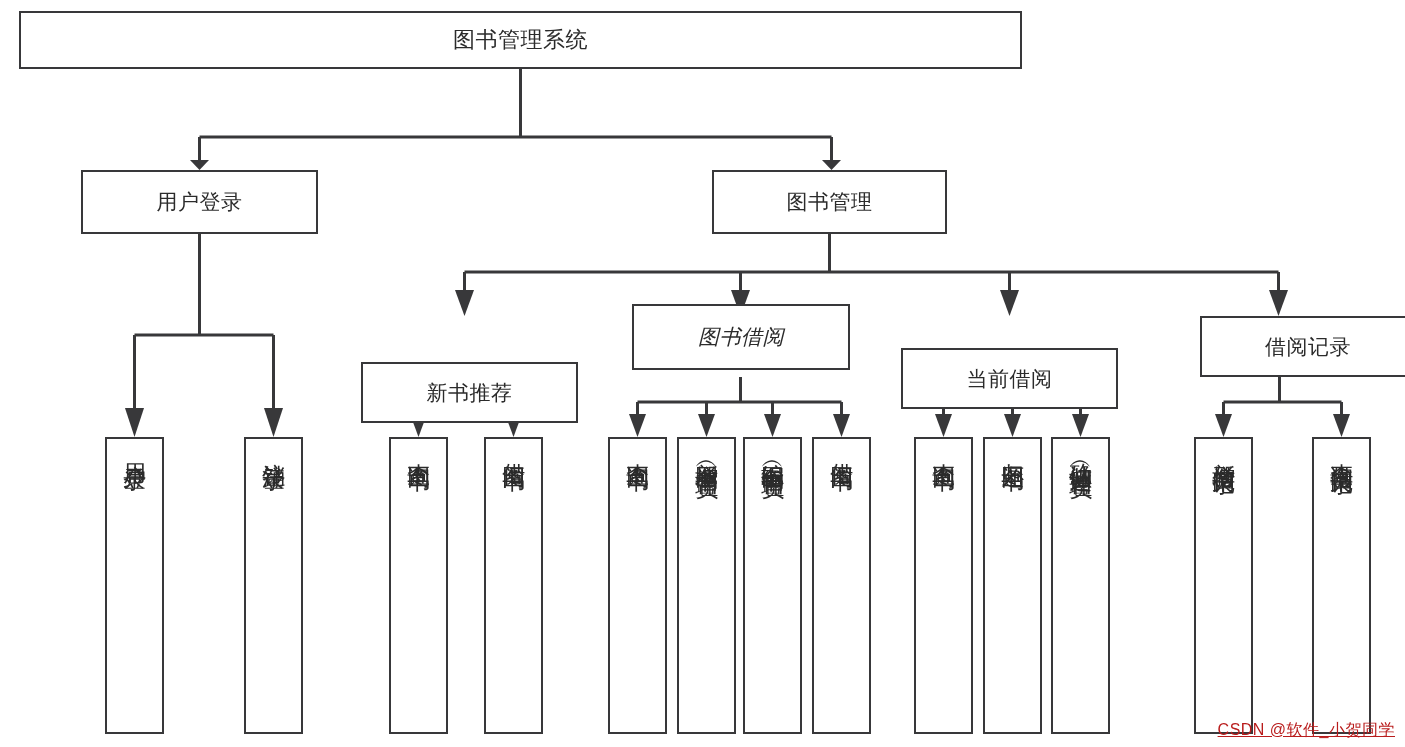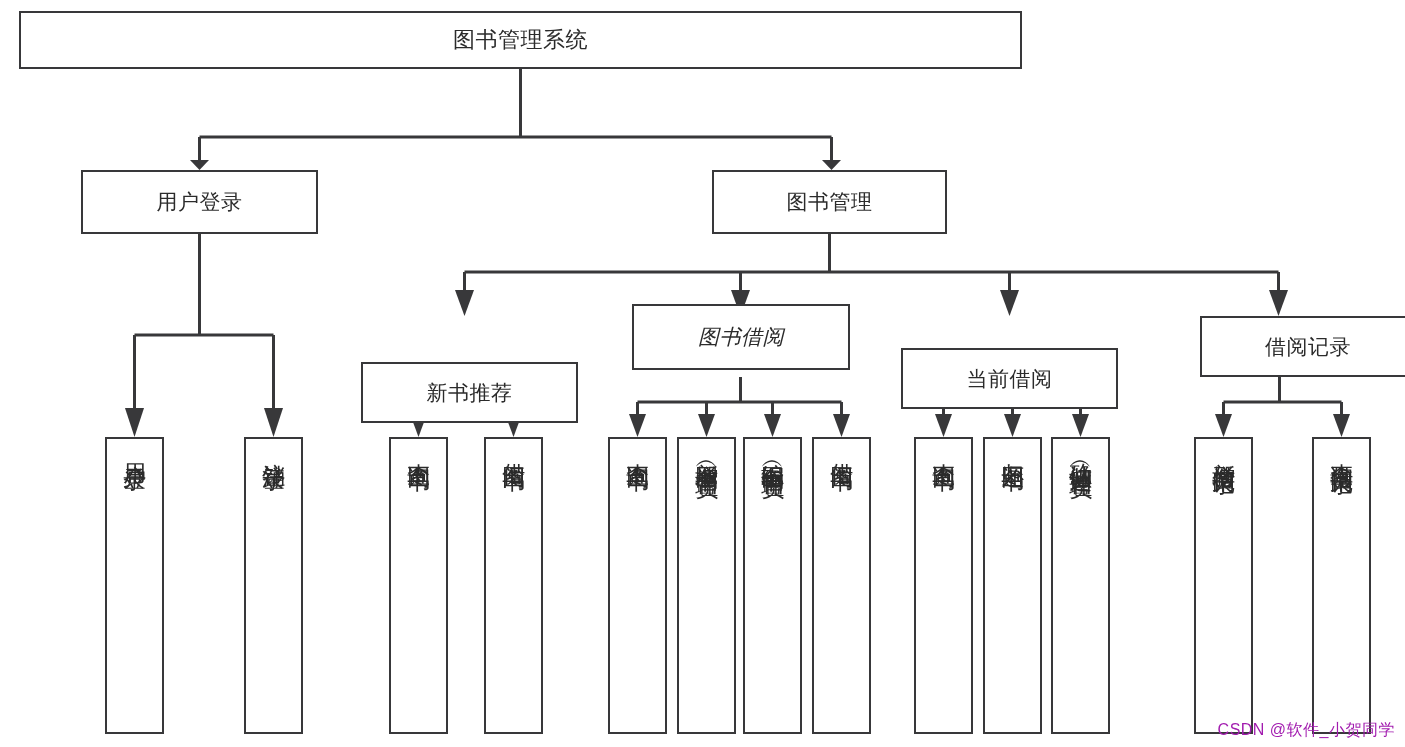--- a/index.html
+++ b/index.html
@@ -60,24 +60,25 @@
     font-size: 23px;
     line-height: 1.02;
     letter-spacing: 2px;
     white-space: nowrap;
   }
   .watermark {
     position: absolute;
     right: 10px;
     bottom: 6px;
     font-size: 16px;
-    color: #a21caf;
+    color: #b91c1c;
     letter-spacing: 0.5px;
     white-space: nowrap;
     user-select: none;
+    text-decoration: underline;
   }
 </style>
 </head>
 <body>
 
 <div id="canvas">
 
   <svg class="wires" viewBox="0 0 1405 747">
     <g stroke="#38383a" stroke-width="3" fill="none">
 

